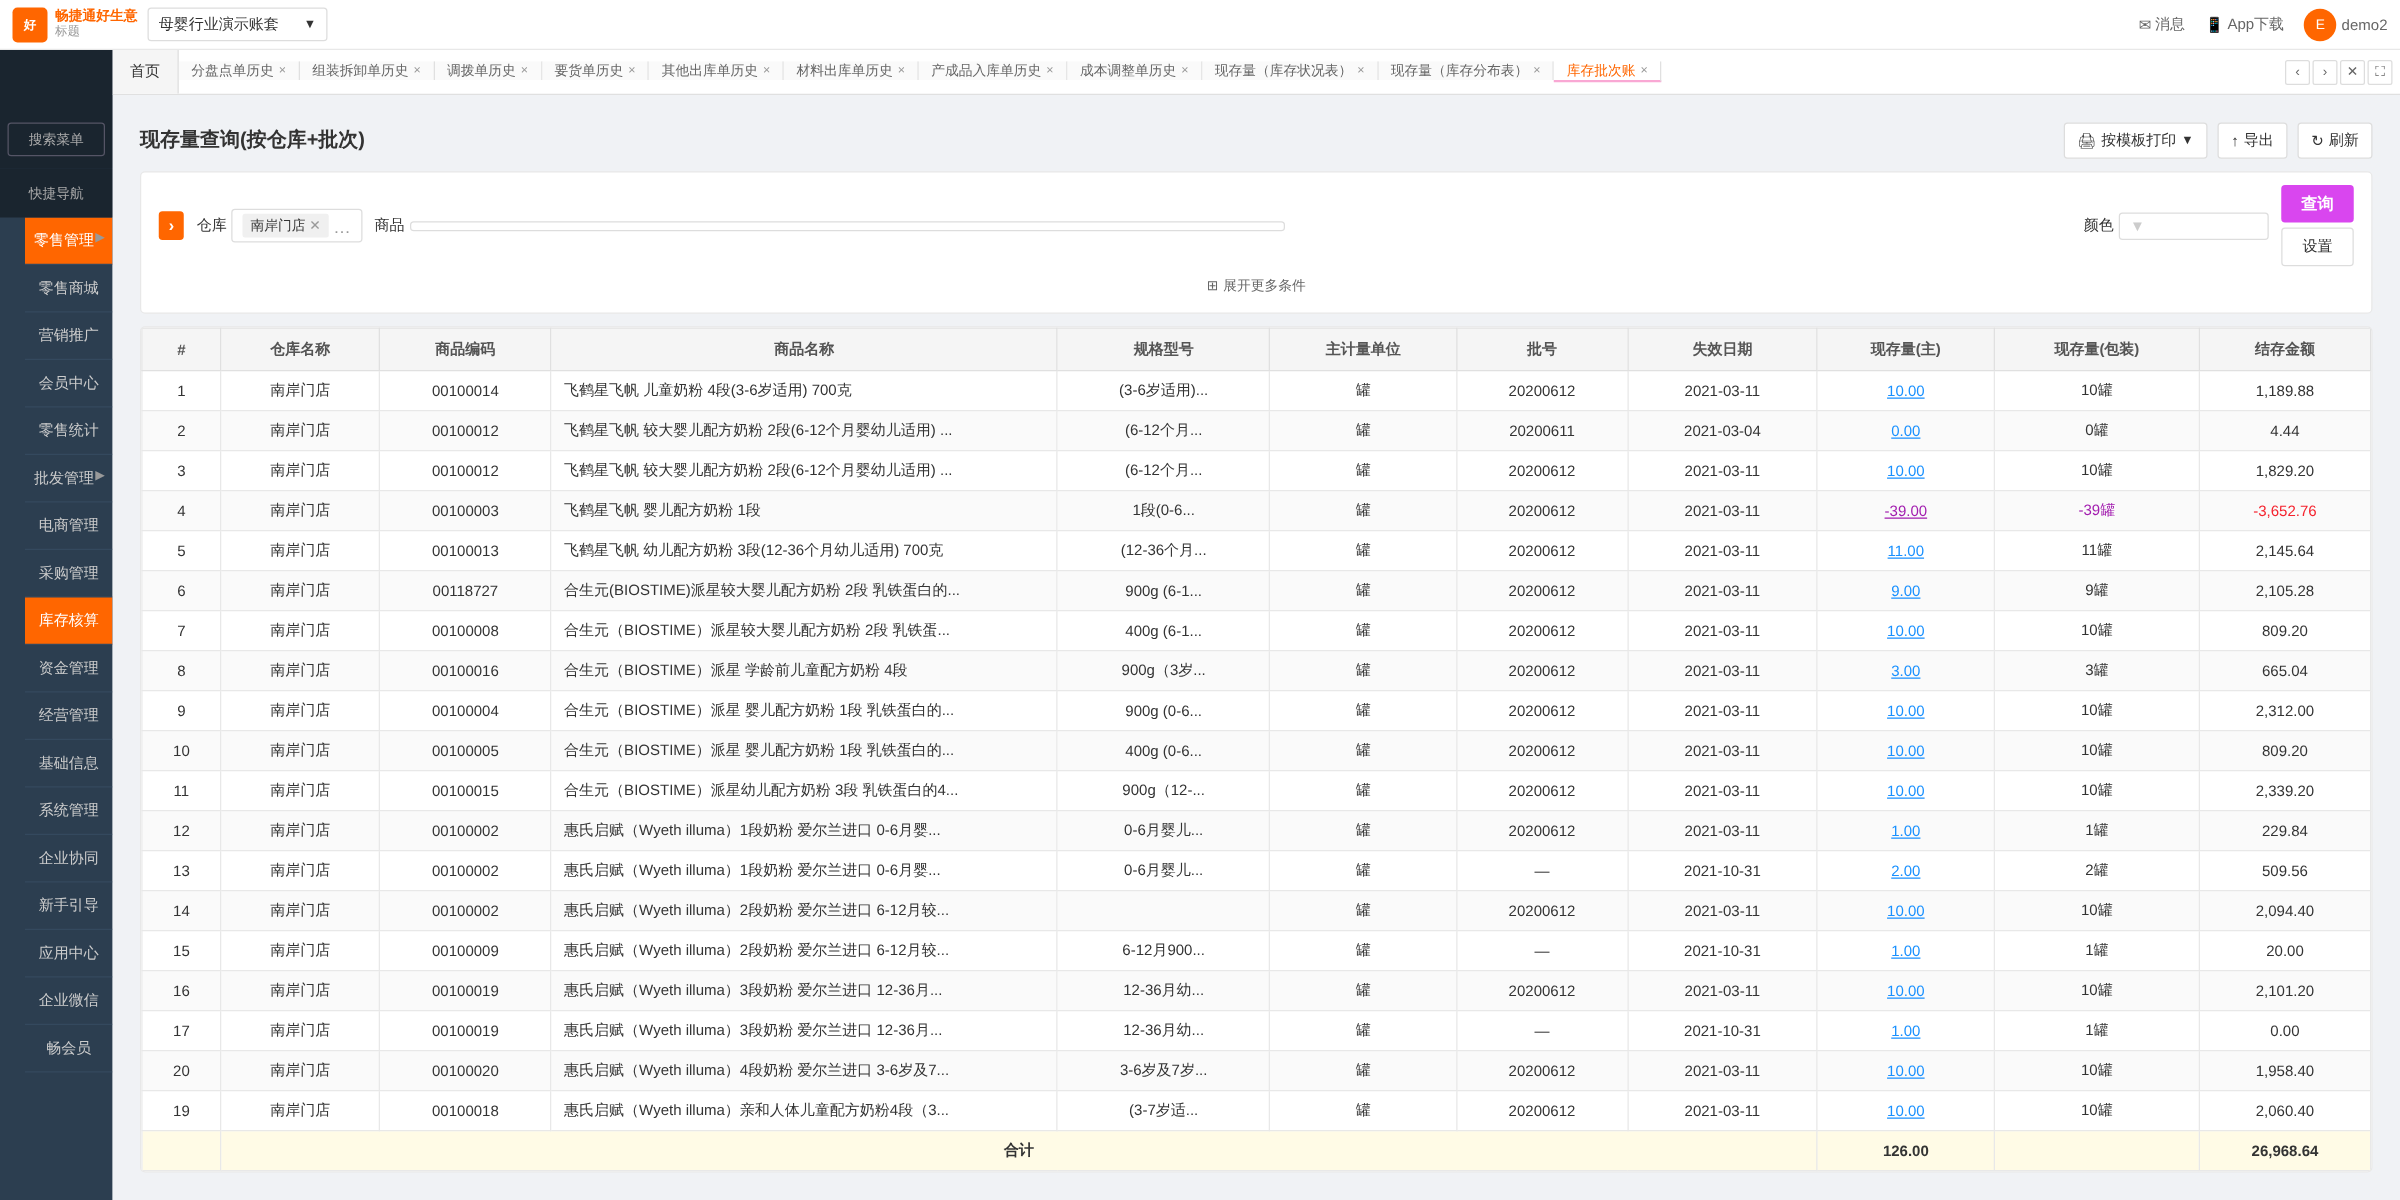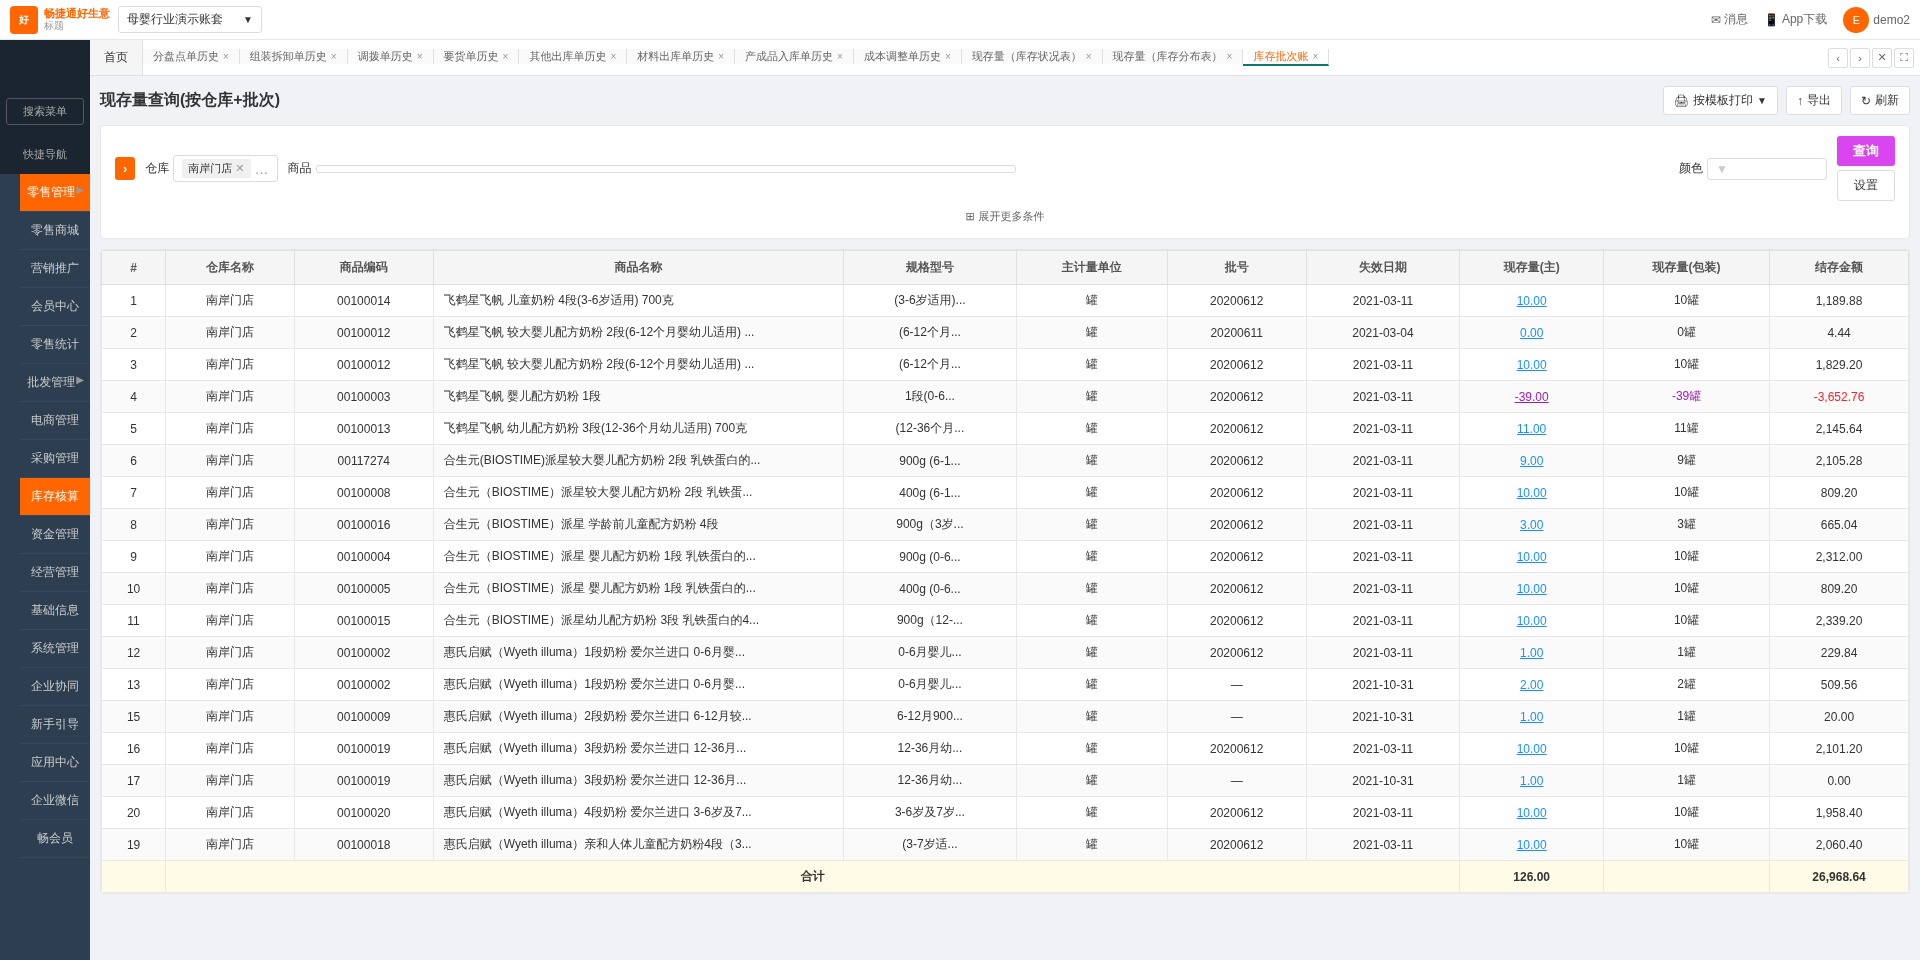--- a/index.html
+++ b/index.html
@@ -38,27 +38,27 @@
     .sidebar-menu-item.active { background: #ff6600; color: #fff; }
     .sidebar-menu-item .item-arrow { float: right; color: #999; font-size: 10px; }
 
     
     .content-area { flex: 1; display: flex; flex-direction: column; overflow: hidden; justify-content: center; }
 
     
     .tab-bar { background: #fff; border-bottom: 1px solid #e0e0e0; display: flex; align-items: center; height: 36px; overflow: hidden; }
     .tab-home { padding: 0 14px; height: 100%; display: flex; align-items: center; font-size: 12px; color: #333; border-right: 1px solid #e0e0e0; cursor: pointer; background: #f5f5f5; white-space: nowrap; }
     .tab-item { padding: 0 10px; height: 100%; display: flex; align-items: center; font-size: 11px; color: #666; border-right: 1px solid #e0e0e0; cursor: pointer; white-space: nowrap; gap: 4px; background: #fafafa; }
-    .tab-item.active { background: #fff; color: #ff6600; border-bottom: 2px solid #0f766e; }
+    .tab-item.active { background: #fff; color: #ff6600; border-bottom: 2px solid #f9a8d4; }
     .tab-close { font-size: 10px; color: #999; cursor: pointer; }
     .tab-nav-btns { display: flex; align-items: center; margin-left: auto; padding: 0 6px; gap: 2px; }
     .tab-nav-btn { width: 20px; height: 20px; display: flex; align-items: center; justify-content: center; cursor: pointer; color: #666; border: 1px solid #ddd; border-radius: 2px; font-size: 11px; }
 
     
-    .page-content { flex: 1; padding: 10px; overflow-y: auto; background: #f0f2f5; }
+    .page-content { flex: 1; padding: 22px; overflow-y: auto; background: #f0f2f5; }
     .page-content::-webkit-scrollbar { width: 6px; }
     .page-content::-webkit-scrollbar-thumb { background: #ccc; border-radius: 3px; }
 
     
     .page-header { display: flex; align-items: center; justify-content: space-between; margin-bottom: 10px; }
     .page-title { font-size: 16px; font-weight: bold; color: #333; }
     .page-actions { display: flex; align-items: center; gap: 8px; }
     .btn-template-print { display: flex; align-items: center; gap: 4px; border: 1px solid #ddd; background: #fff; padding: 5px 10px; border-radius: 3px; cursor: pointer; font-size: 12px; color: #333; }
     .btn-export { display: flex; align-items: center; gap: 4px; border: 1px solid #ddd; background: #fff; padding: 5px 10px; border-radius: 3px; cursor: pointer; font-size: 12px; color: #333; }
     .btn-refresh { display: flex; align-items: center; gap: 4px; border: 1px solid #ddd; background: #fff; padding: 5px 10px; border-radius: 3px; cursor: pointer; font-size: 12px; color: #333; }
@@ -353,21 +353,21 @@
                 <td>罐</td>
                 <td>20200612</td>
                 <td>2021-03-11</td>
                 <td class="qty-link">11.00</td>
                 <td>11罐</td>
                 <td>2,145.64</td>
               </tr>
               <tr>
                 <td>6</td>
                 <td>南岸门店</td>
-                <td>00117274</td>
+                <td>00118727</td>
                 <td class="name-col">合生元(BIOSTIME)派星较大婴儿配方奶粉 2段 乳铁蛋白的...</td>
                 <td class="spec-col">900g (6-1...</td>
                 <td>罐</td>
                 <td>20200612</td>
                 <td>2021-03-11</td>
                 <td class="qty-link">9.00</td>
                 <td>9罐</td>
                 <td>2,105.28</td>
               </tr>
               <tr>
@@ -453,20 +453,33 @@
                 <td>南岸门店</td>
                 <td>00100002</td>
                 <td class="name-col">惠氏启赋（Wyeth illuma）1段奶粉 爱尔兰进口 0-6月婴...</td>
                 <td class="spec-col">0-6月婴儿...</td>
                 <td>罐</td>
                 <td>—</td>
                 <td>2021-10-31</td>
                 <td class="qty-link">2.00</td>
                 <td>2罐</td>
                 <td>509.56</td>
+              </tr>
+              <tr>
+                <td>14</td>
+                <td>南岸门店</td>
+                <td>00100002</td>
+                <td class="name-col">惠氏启赋（Wyeth illuma）2段奶粉 爱尔兰进口 6-12月较...</td>
+                <td class="spec-col"></td>
+                <td>罐</td>
+                <td>20200612</td>
+                <td>2021-03-11</td>
+                <td class="qty-link">10.00</td>
+                <td>10罐</td>
+                <td>2,094.40</td>
               </tr>
               <tr>
                 <td>15</td>
                 <td>南岸门店</td>
                 <td>00100009</td>
                 <td class="name-col">惠氏启赋（Wyeth illuma）2段奶粉 爱尔兰进口 6-12月较...</td>
                 <td class="spec-col">6-12月900...</td>
                 <td>罐</td>
                 <td>—</td>
                 <td>2021-10-31</td>

